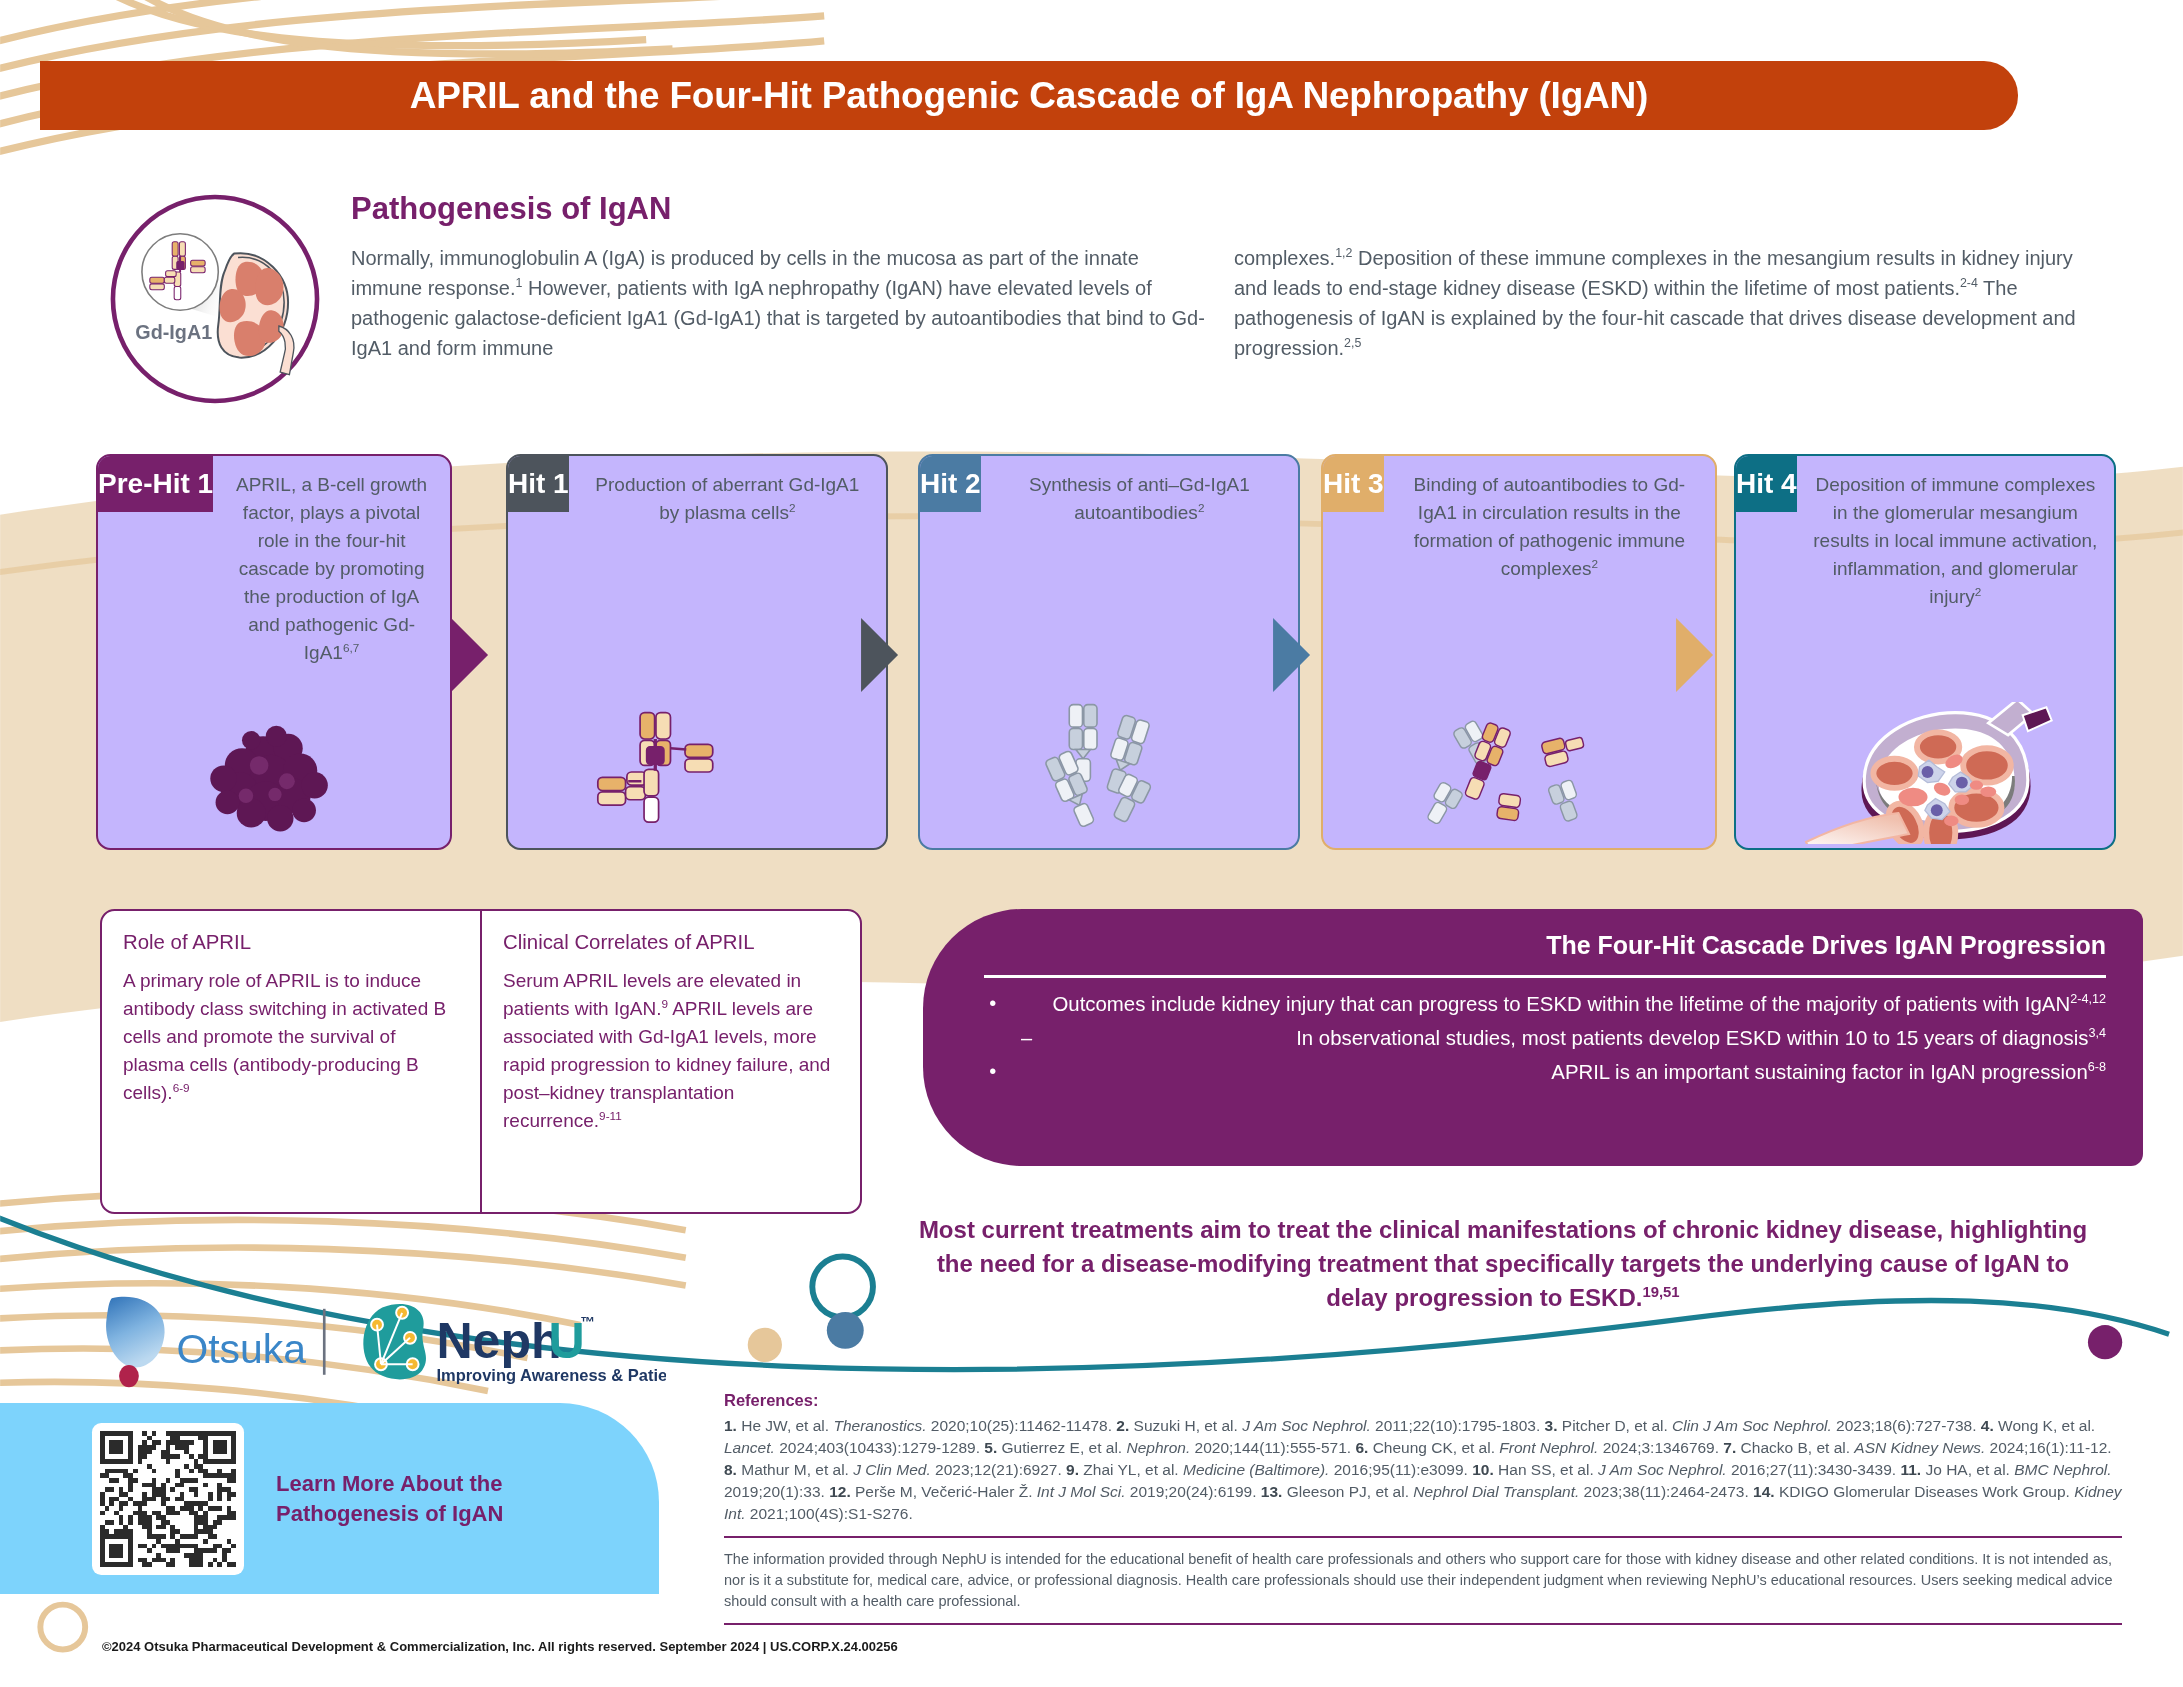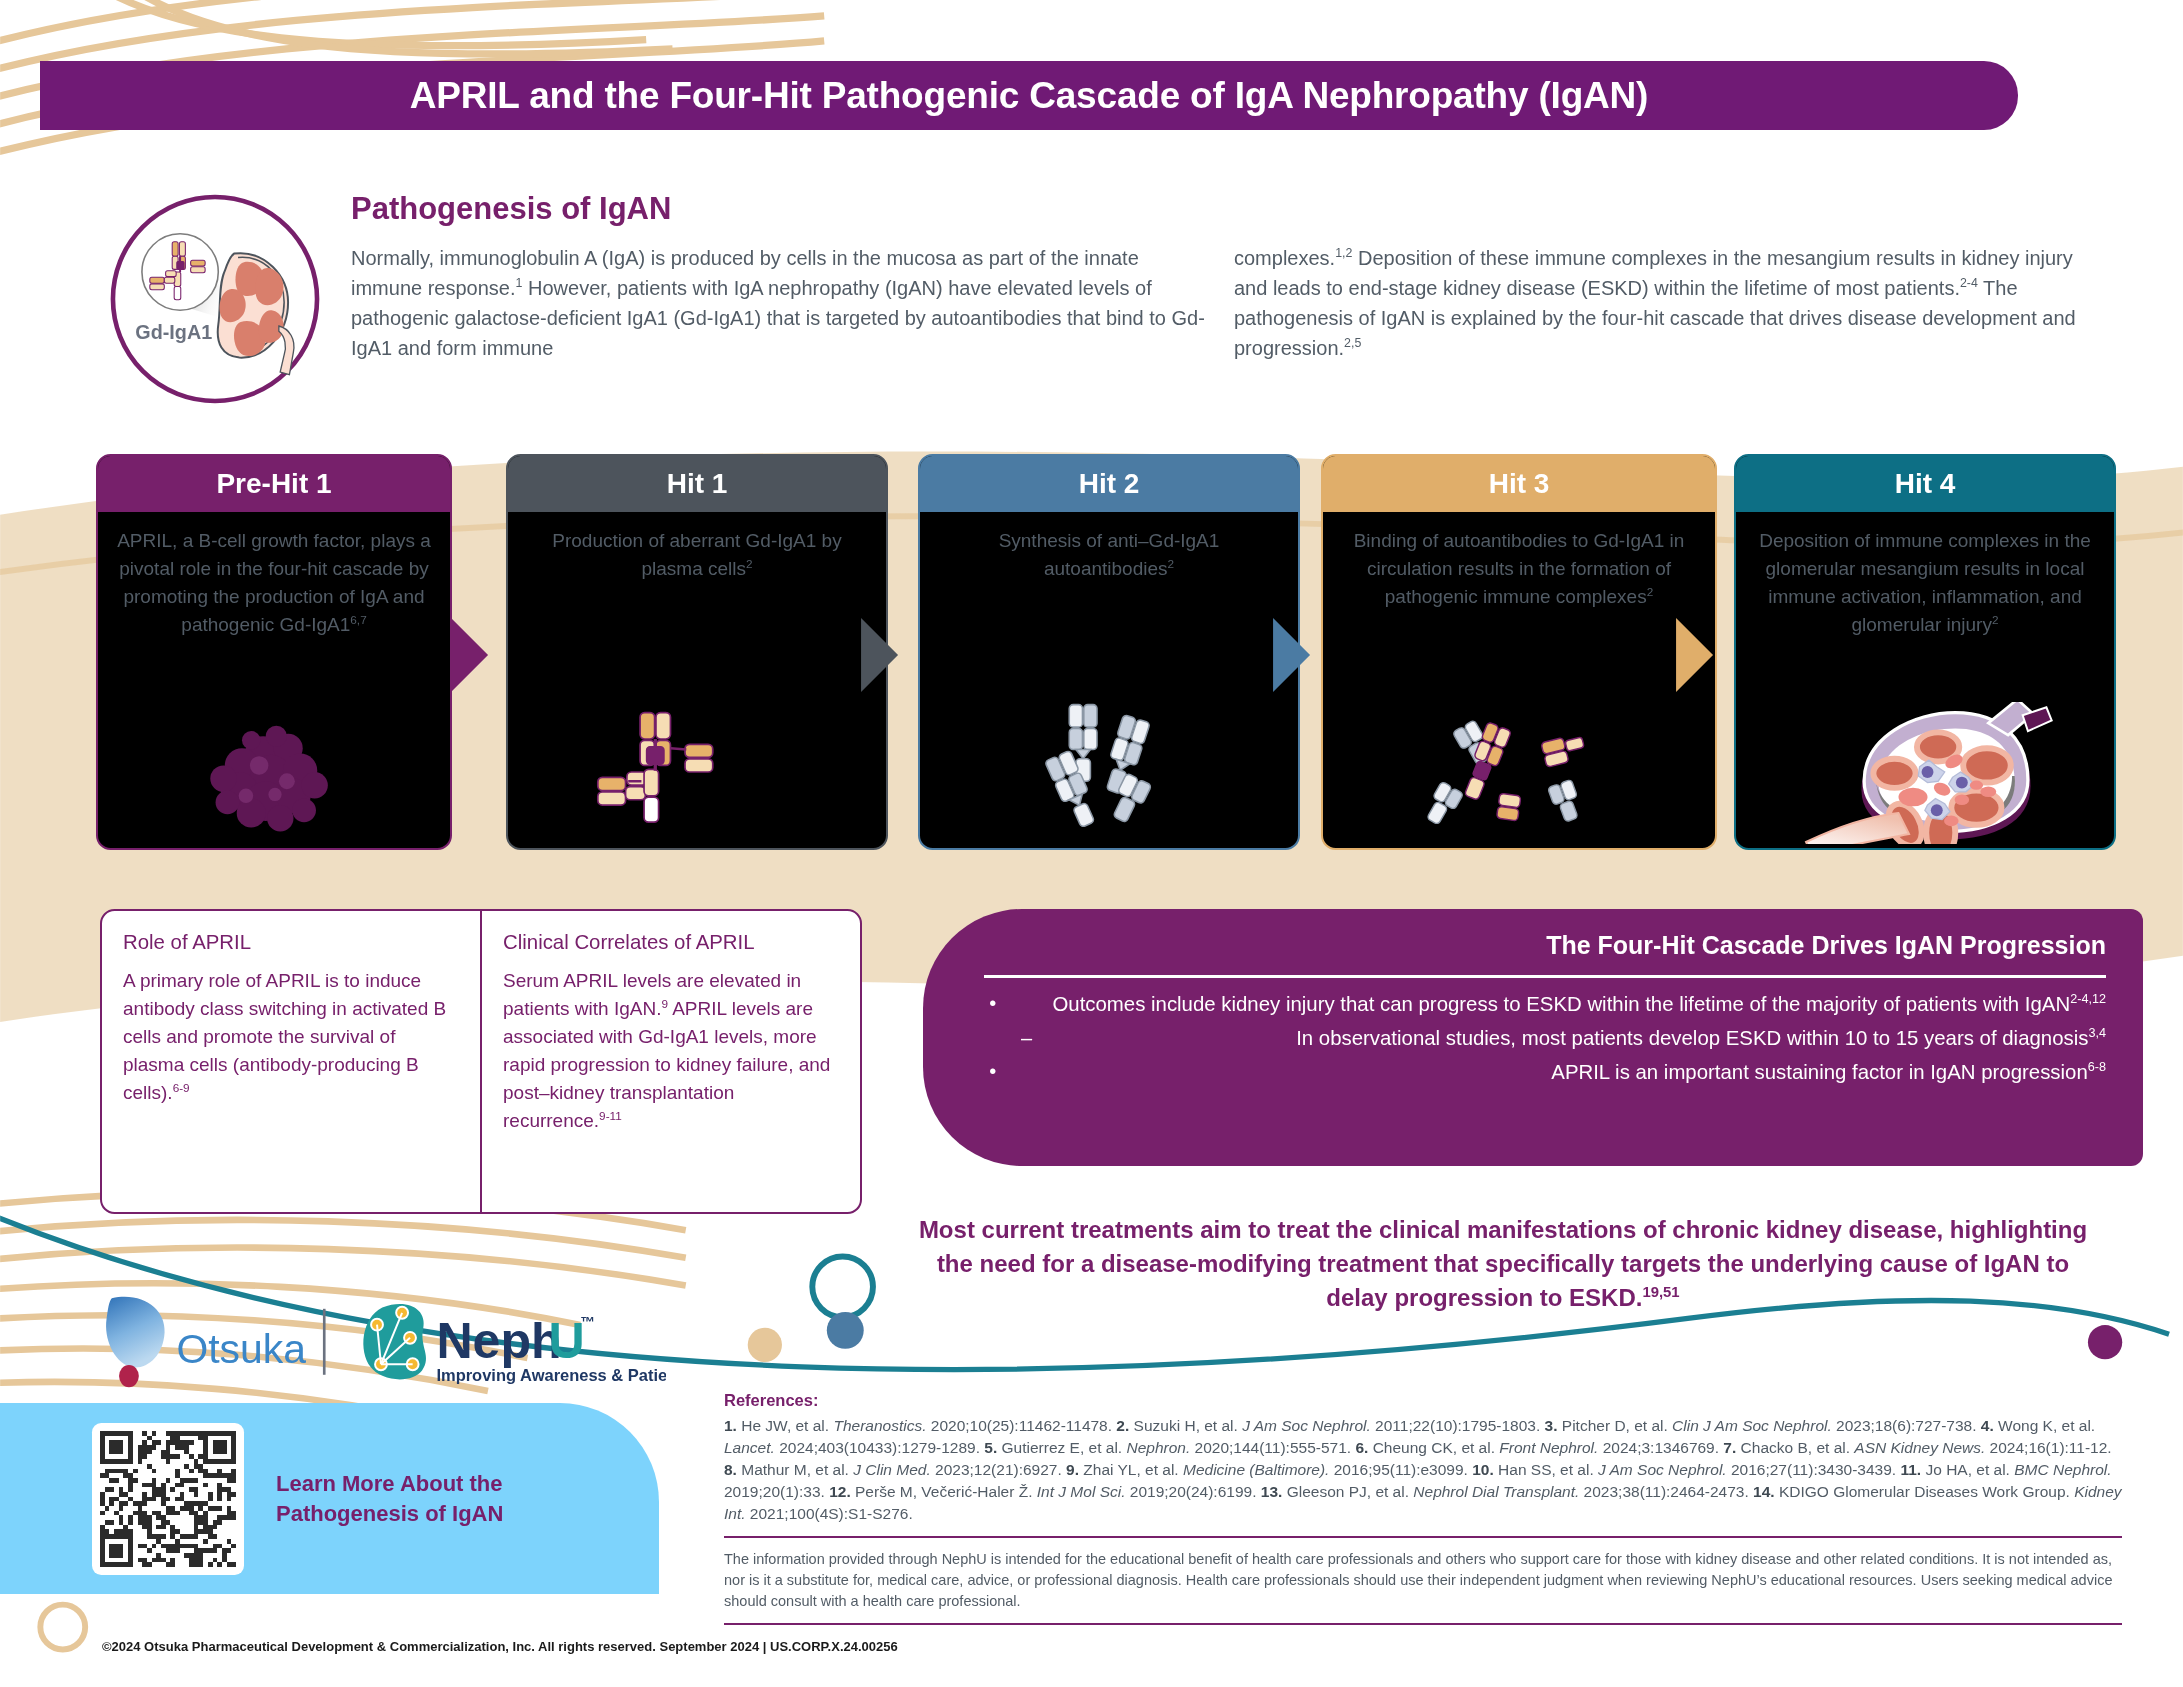--- a/index.html
+++ b/index.html
@@ -13,21 +13,21 @@
   .stage { position: absolute; inset: 0; }
 
   
   .bg-svg { position: absolute; inset: 0; width: 2183px; height: 1687px; }
 
   
   .title-bar {
     position: absolute;
     left: 40px; top: 61px;
     width: 1978px; height: 69px;
-    background: #701a75;
+    background: #c2410c;
     border-radius: 0 34px 34px 0;
     display: flex; align-items: center; justify-content: center;
   }
   .title-bar h1 {
     color: #ffffff;
     font-size: 37px;
     font-weight: bold;
     letter-spacing: -0.2px;
     white-space: nowrap;
   }
@@ -52,25 +52,25 @@
   }
   .intro-col.left  { left: 351px;  width: 857px; }
   .intro-col.right { left: 1234px; width: 851px; }
   sup { font-size: 0.62em; vertical-align: super; line-height: 0; }
 
   
   .cards { position: absolute; left: 0; top: 454px; width: 2183px; height: 415px; }
   .card {
     position: absolute;
     top: 0;
-    background: #000000;
+    background: #c4b5fd;
     border-radius: 14.5px;
     border: 2px solid;
     overflow: hidden;
-    display: flex; flex-direction: column;
+    display: flex; flex-direction: row;
   }
   .card-head {
     height: 56px;
     display: flex; align-items: center; justify-content: center;
     color: #ffffff;
     font-size: 28px;
     font-weight: bold;
   }
   .card-body {
     flex: 1;

